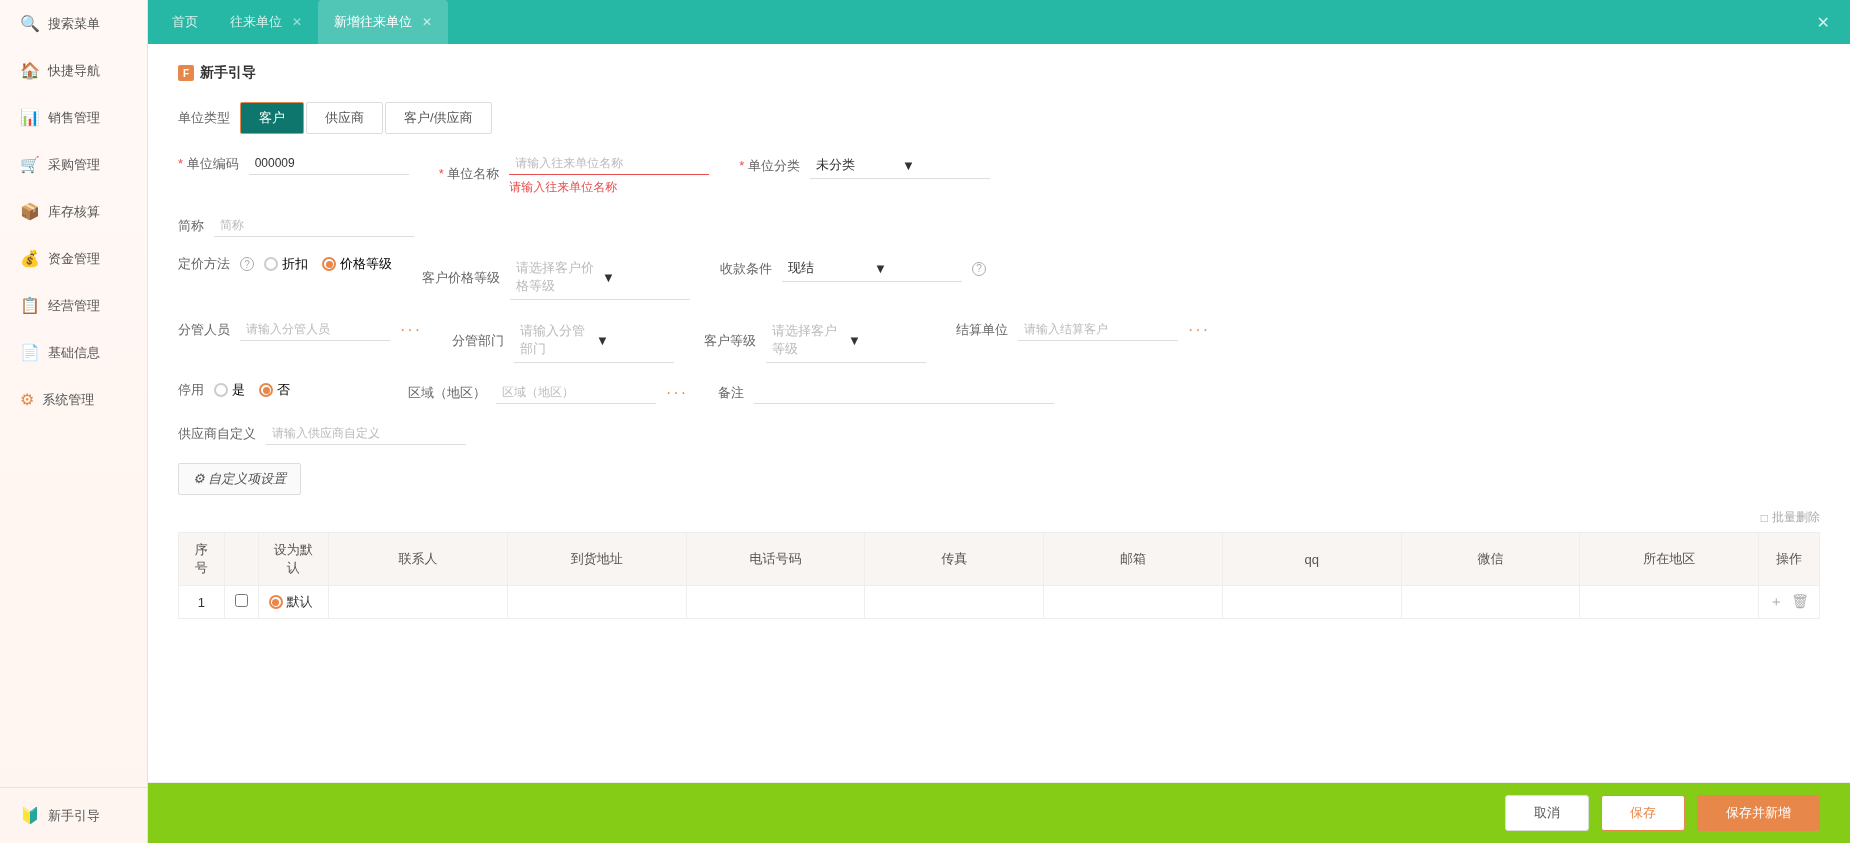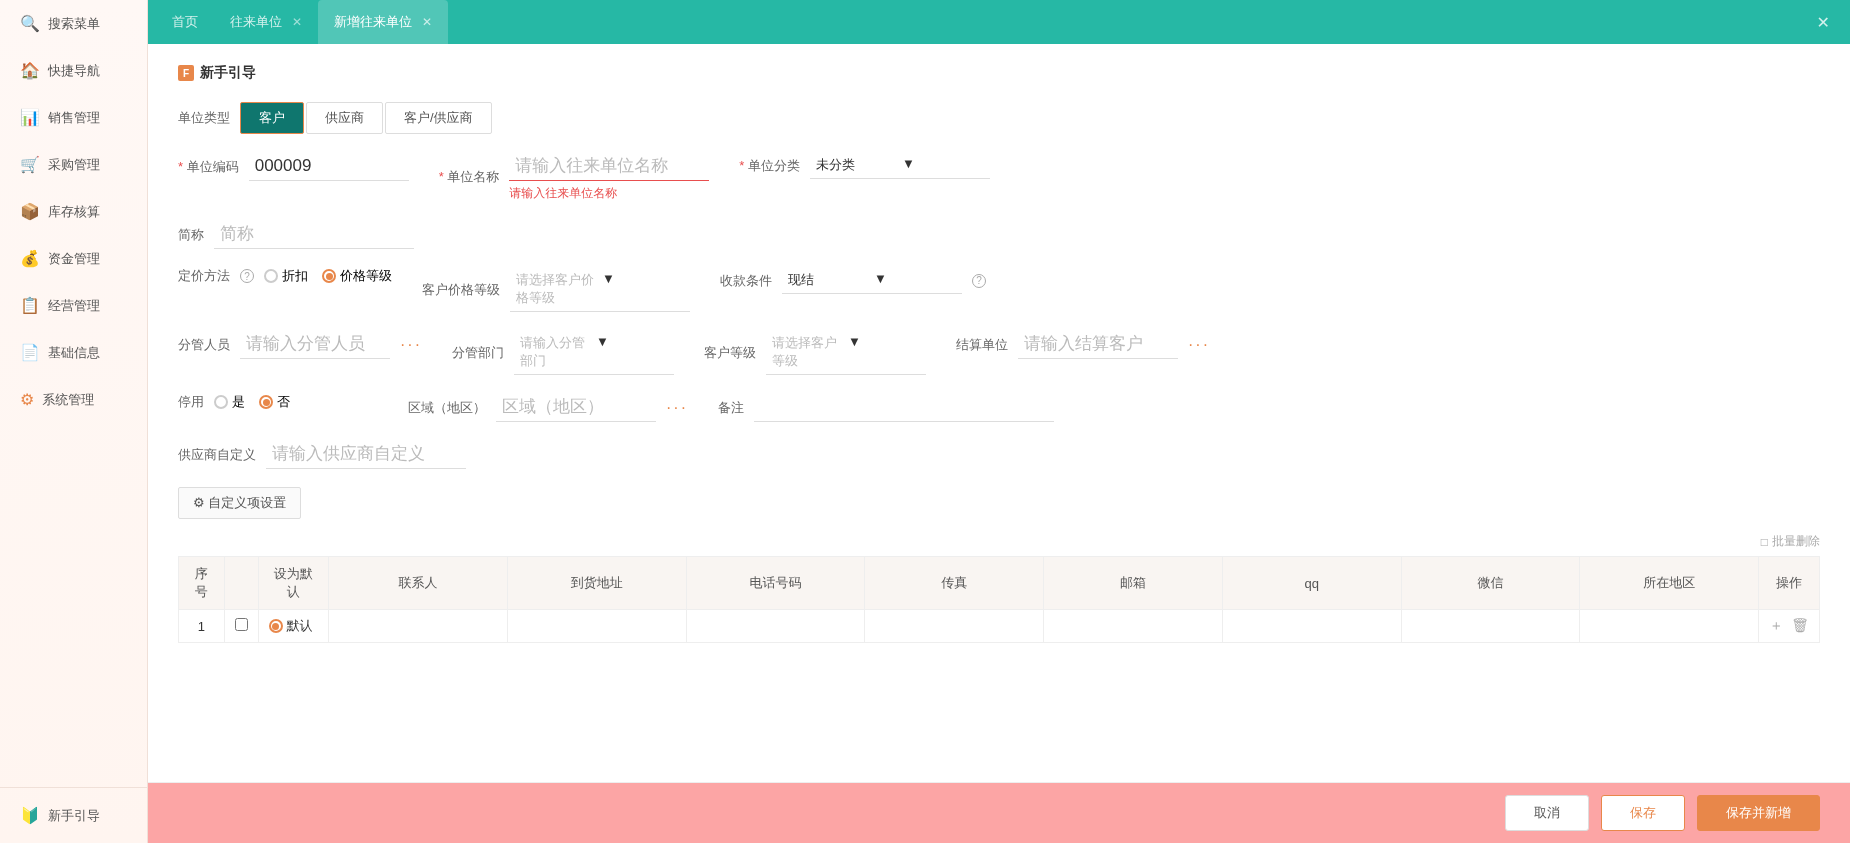--- a/index.html
+++ b/index.html
@@ -130,31 +130,32 @@
       font-size: 13px;
     }
     .form-label.required::before {
       content: '* ';
       color: #e84e4e;
     }
     .form-input {
       border: none;
       border-bottom: 1px solid #ddd;
       padding: 4px 6px;
-      font-size: 17px;
+      font-size: 12px;
       color: #333;
       outline: none;
       background: transparent;
       min-width: 140px;
     }
     .form-input::placeholder { color: #bbb; }
     .form-input.error { border-bottom-color: #e84e4e; }
     .error-msg { color: #e84e4e; font-size: 12px; margin-top: 2px; }
     .form-select {
       display: flex;
+      align-items: center;
       gap: 4px;
       border-bottom: 1px solid #ddd;
       padding: 4px 6px;
       min-width: 160px;
       cursor: pointer;
     }
     .form-select span { color: #333; flex: 1; font-size: 13px; }
     .form-select .placeholder { color: #bbb; }
     .chevron { color: #aaa; font-size: 10px; }
 
@@ -226,20 +227,21 @@
       align-items: center;
       gap: 4px;
       border: 1px solid #ddd;
       background: #fafafa;
       padding: 6px 14px;
       font-size: 13px;
       color: #555;
       cursor: pointer;
       border-radius: 2px;
       margin-bottom: 14px;
+      font-style: italic;
     }
 
     
     .data-table {
       width: 100%;
       border-collapse: collapse;
       font-size: 13px;
     }
     .data-table th {
       background: #f9f5f2;
@@ -265,21 +267,21 @@
       justify-content: flex-end;
       gap: 4px;
     }
 
     
     .action-btns { display: flex; gap: 8px; justify-content: center; }
     .action-btn { color: #aaa; cursor: pointer; font-size: 14px; }
 
     
     .footer {
-      background: #fca5a5;
+      background: #84cc16;
       border-top: 1px solid #eee;
       padding: 12px 30px;
       display: flex;
       justify-content: flex-end;
       gap: 12px;
       flex-shrink: 0;
     }
     .btn {
       padding: 8px 28px;
       border-radius: 3px;

